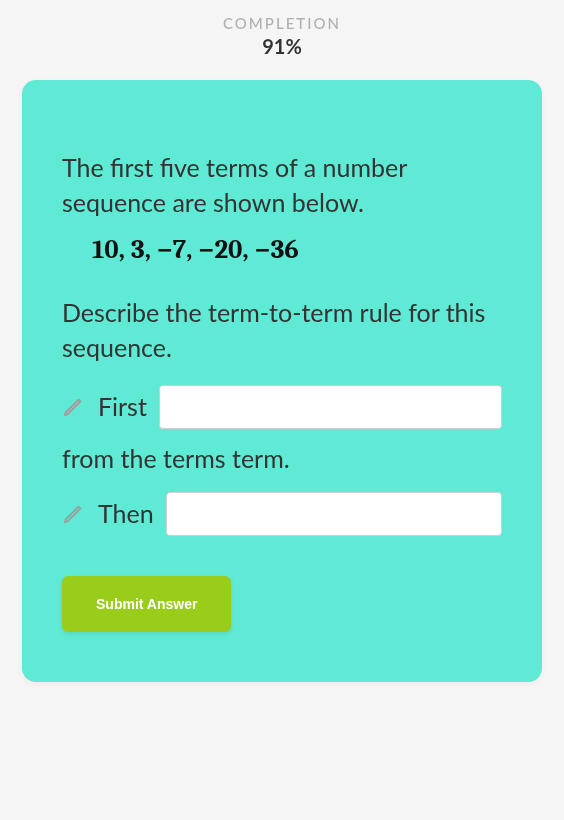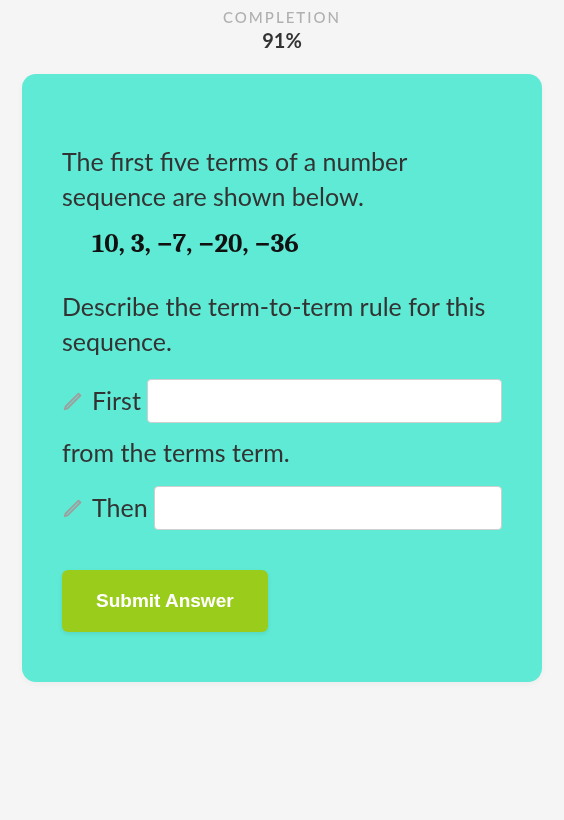--- a/index.html
+++ b/index.html
@@ -5,21 +5,21 @@
   * { box-sizing: border-box; margin: 0; padding: 0; }
   html, body {
     width: 564px;
     height: 820px;
     background: #f5f5f5;
     font-family: "Segoe UI", "Lato", "Helvetica Neue", Arial, sans-serif;
     color: #333;
   }
   .header {
     text-align: center;
-    padding-top: 8px;
+    padding-top: 14px;
     padding-bottom: 10px;
   }
   .completion-label {
     color: #b0b0b0;
     letter-spacing: 2px;
     font-size: 15px;
     font-weight: 500;
   }
   .completion-value {
     color: #333;
@@ -56,21 +56,21 @@
   }
   .answer-block {
     font-size: 25px;
     line-height: 1.9;
     color: #333;
   }
   .answer-line {
     display: flex;
     align-items: center;
     flex-wrap: wrap;
-    gap: 6px;
+    gap: 12px;
     margin-bottom: 4px;
   }
   .pencil-icon {
     color: #9e9e9e;
     display: inline-flex;
     align-items: center;
     margin-right: 2px;
   }
   .pencil-icon svg {
     width: 22px;
@@ -94,21 +94,21 @@
   .plain-line {
     font-size: 25px;
     color: #333;
     margin-bottom: 8px;
   }
   .submit-btn {
     display: inline-block;
     background: #9acc1b;
     color: #fff;
     font-weight: 700;
-    font-size: 19px;
+    font-size: 14px;
     border: none;
     border-radius: 6px;
     padding: 20px 34px;
     margin-top: 34px;
     cursor: pointer;
     box-shadow: 0 2px 4px rgba(0,0,0,0.08);
   }
 </style>
 </head>
 <body>

